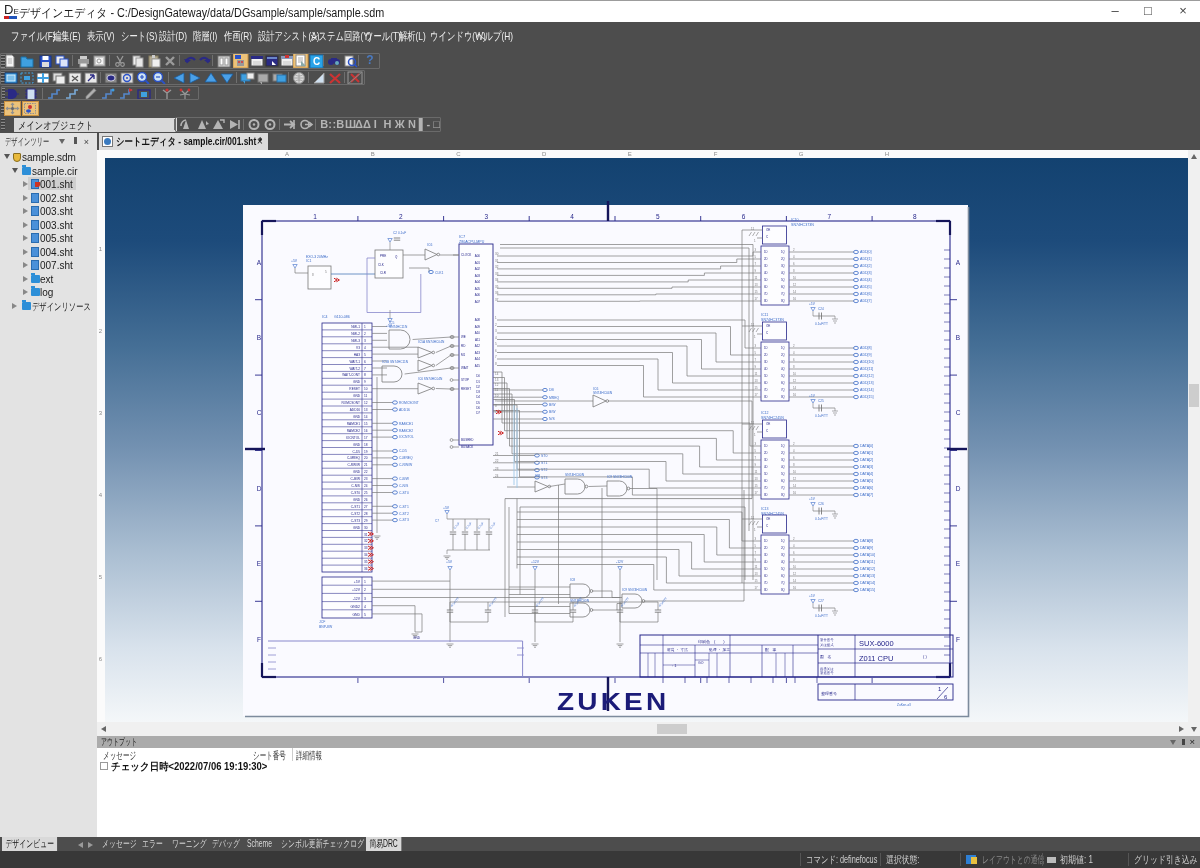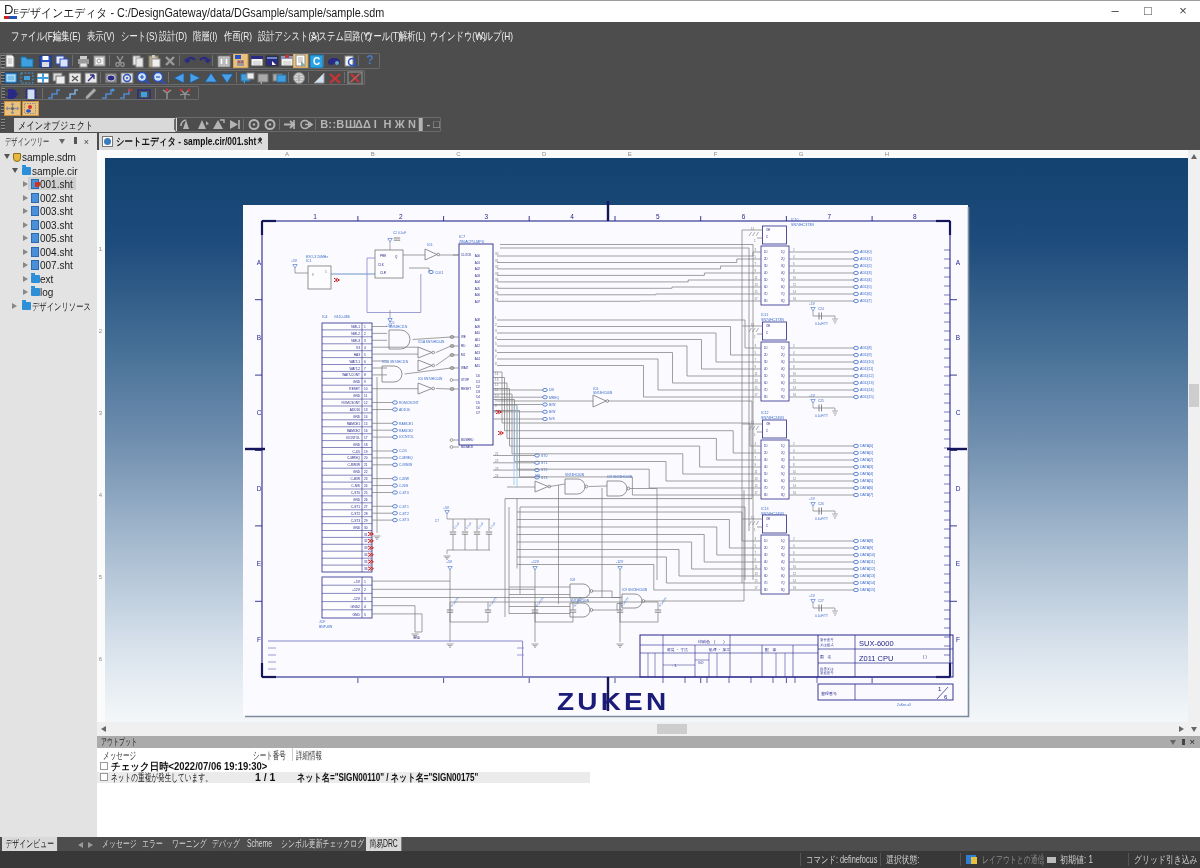--- a/index.html
+++ b/index.html
@@ -1709,26 +1709,20 @@
 <div class="abs" id="outhdr"><span style="display:inline-block;transform-origin:0 50%;transform:scaleX(.62);white-space:nowrap">アウトプット</span><span class="tri-d" style="position:absolute;right:24px;top:4px"></span><span style="position:absolute;right:15px;top:3px;width:3px;height:6px;background:#444"></span><span style="position:absolute;right:5px;top:0">×</span></div>
 <div class="abs" id="output">
   <span class="colh" style="left:6px;transform-origin:0 50%;transform:scaleX(.62);display:inline-block;white-space:nowrap">メッセージ</span>
     <span class="colh" style="left:156px;position:absolute;transform-origin:0 50%;transform:scaleX(.62);white-space:nowrap">シート番号</span>
     <span class="colh" style="left:199px;position:absolute;transform-origin:0 50%;transform:scaleX(.62);white-space:nowrap">詳細情報</span>
   <div style="position:absolute;left:195px;top:0;width:1px;height:13px;background:#ccc"></div>
   <div class="orow" style="top:13px;width:1103px">
       <span class="cb"></span>
       <span style="position:absolute;left:14px;font-weight:bold;transform-origin:0 50%;transform:scaleX(.9);white-space:nowrap">チェック日時&lt;2022/07/06 19:19:30&gt;</span>
     </div>
-  <div class="orow" style="top:24px;width:493px;background:#ebebeb">
-      <span class="cb"></span>
-      <span style="position:absolute;left:14px;transform-origin:0 50%;transform:scaleX(.63);white-space:nowrap">ネットの重複が発生しています。</span>
-      <span style="position:absolute;left:158px;font-weight:bold">1 / 1</span>
-      <span style="position:absolute;left:200px;font-weight:bold;transform-origin:0 50%;transform:scaleX(.77);white-space:nowrap">ネット名="SIGN00110" / ネット名="SIGN00175"</span>
-    </div>
 </div>
 <div class="abs" id="btabs">
   <div class="bt active" style="left:2px">デザインビュー</div>
   <span class="tri-l" style="position:absolute;left:78px;top:5px;border-right-color:#9a9a9a"></span>
     <span class="tri-r" style="position:absolute;left:88px;top:5px;border-left-color:#9a9a9a"></span>
   <div class="bt" style="left:102px">メッセージ</div>
   <div class="bt" style="left:142px">エラー</div>
   <div class="bt" style="left:172px">ワーニング</div>
   <div class="bt" style="left:212px">デバッグ</div>
   <div class="bt" style="left:247px">Scheme</div>

